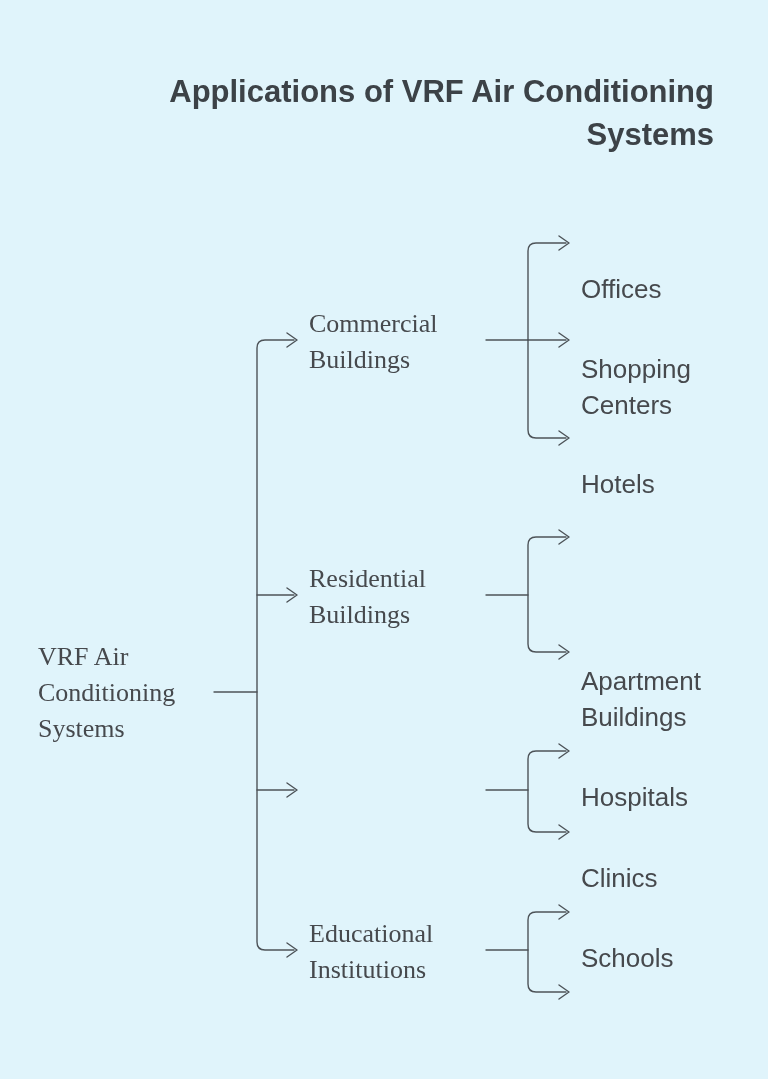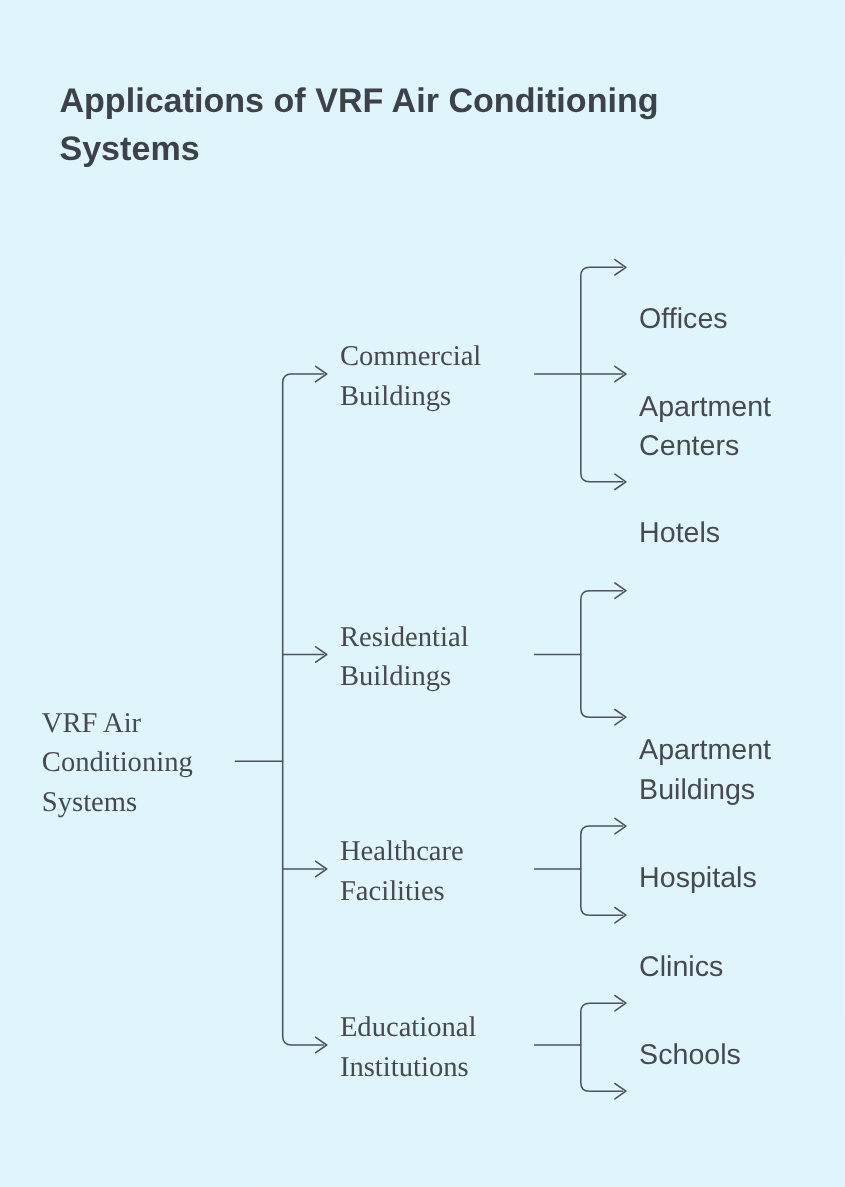--- a/index.html
+++ b/index.html
@@ -16,21 +16,21 @@
     background:var(--bg);
     overflow:hidden;
     font-family:"Liberation Sans", sans-serif;
   }
   .title{
     position:absolute;
     top:70px;left:50%;
     transform:translateX(-50%);
     width:660px;
     margin:0;
-    text-align:left;
+    text-align:right;
     font-size:31px;
     font-weight:bold;
     line-height:43px;
     color:var(--title);
   }
   .connectors{
     position:absolute;
     top:0;left:0;
   }
   .connectors path{
@@ -92,25 +92,24 @@
              M 559 744 L 569 751 L 559 758
              M 559 825 L 569 832 L 559 839
              M 559 905 L 569 912 L 559 919
              M 559 985 L 569 992 L 559 999"></path>
   </svg>
 
   <div class="node root wrap">VRF Air Conditioning Systems</div>
 
   <div class="node cat wrap" style="top:342px">Commercial Buildings</div>
   <div class="node cat wrap" style="top:597px">Residential Buildings</div>
-  <div class="node cat wrap" style="top:792px">Healthcare Facilities</div>
   <div class="node cat wrap" style="top:952px">Educational Institutions</div>
 
   <div class="node leaf nowrap" style="top:244px">Offices</div>
-  <div class="node leaf wrap-narrow" style="top:342px">Apartment Centers</div>
+  <div class="node leaf wrap-narrow" style="top:342px">Shopping Centers</div>
   <div class="node leaf nowrap" style="top:439px">Hotels</div>
 
   <div class="node leaf wrap-narrow" style="top:654px">Apartment Buildings</div>
 
   <div class="node leaf nowrap" style="top:752px">Hospitals</div>
   <div class="node leaf nowrap" style="top:833px">Clinics</div>
 
   <div class="node leaf nowrap" style="top:913px">Schools</div>
 
 </div>

